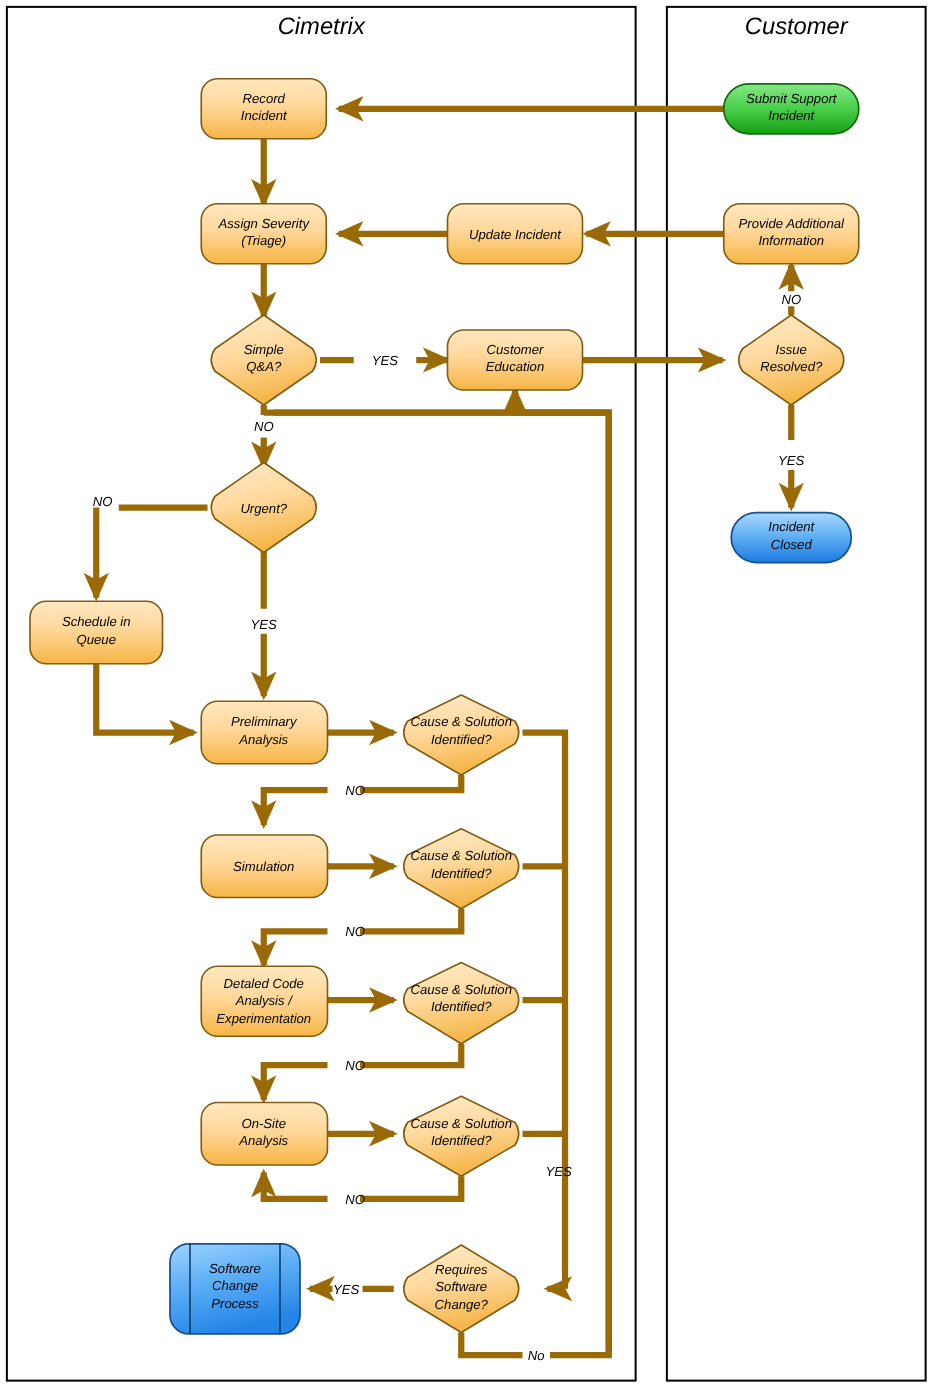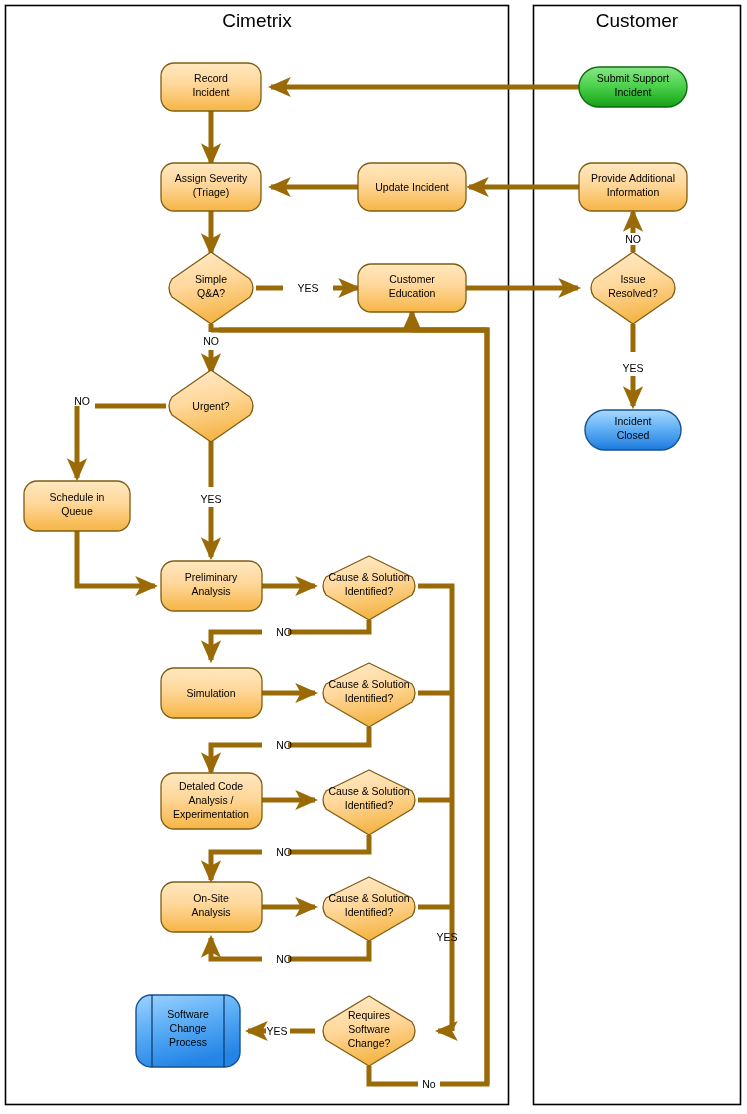--- a/index.html
+++ b/index.html
@@ -1,18 +1,18 @@
 <!DOCTYPE html>
 <html><head>
 <meta charset="utf-8">
 <style>
   html,body{margin:0;padding:0;background:#ffffff;}
   body{width:747px;height:1114px;overflow:hidden;
        font-family:"Liberation Sans","DejaVu Sans",sans-serif;}
-  #stage{position:relative;width:747px;height:992px;}
+  #stage{position:relative;width:747px;height:992px;font-style:italic;}
   svg#chart{position:absolute;left:0;top:0;width:747px;height:1114px;display:block;}
   .lane-title{font-size:19px;fill:#000000;text-anchor:middle;dominant-baseline:middle;}
   .node-label{font-size:10.5px;fill:#000000;text-anchor:middle;}
   .edge-label{font-size:10.5px;fill:#000000;text-anchor:middle;}
   .lane-box{fill:#ffffff;stroke:#000000;stroke-width:1.6;}
 </style>
 </head>
 <body>
 
 <div id="stage">

